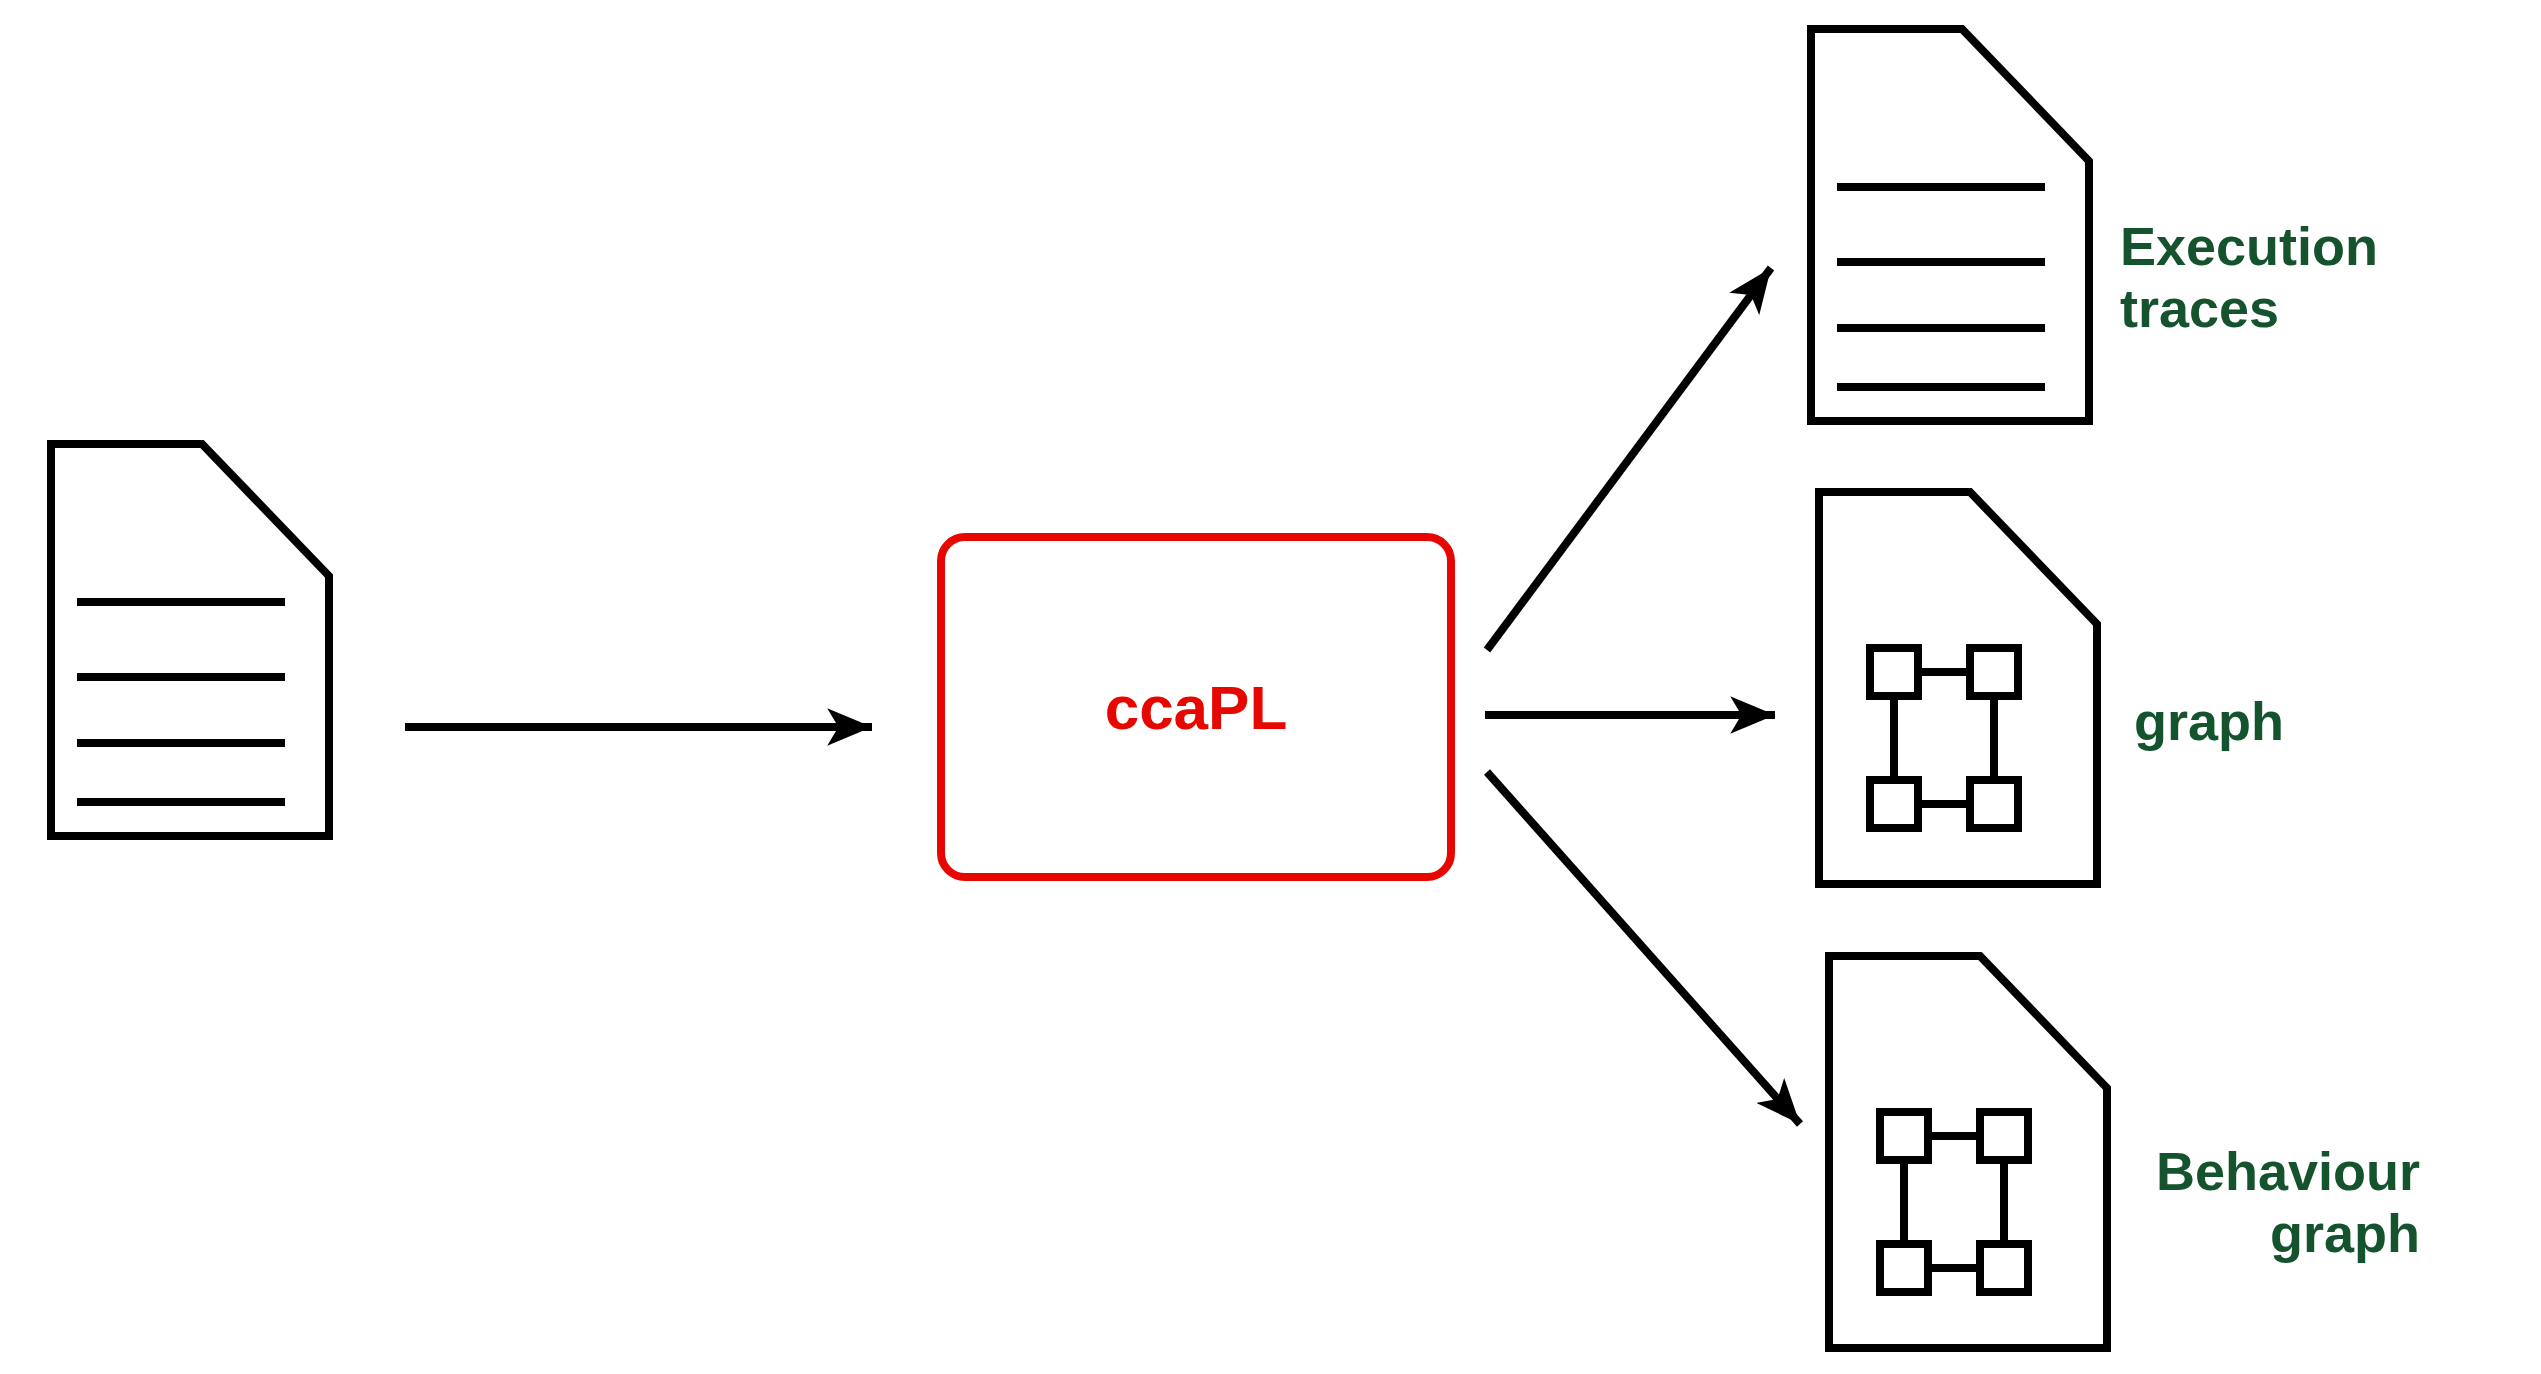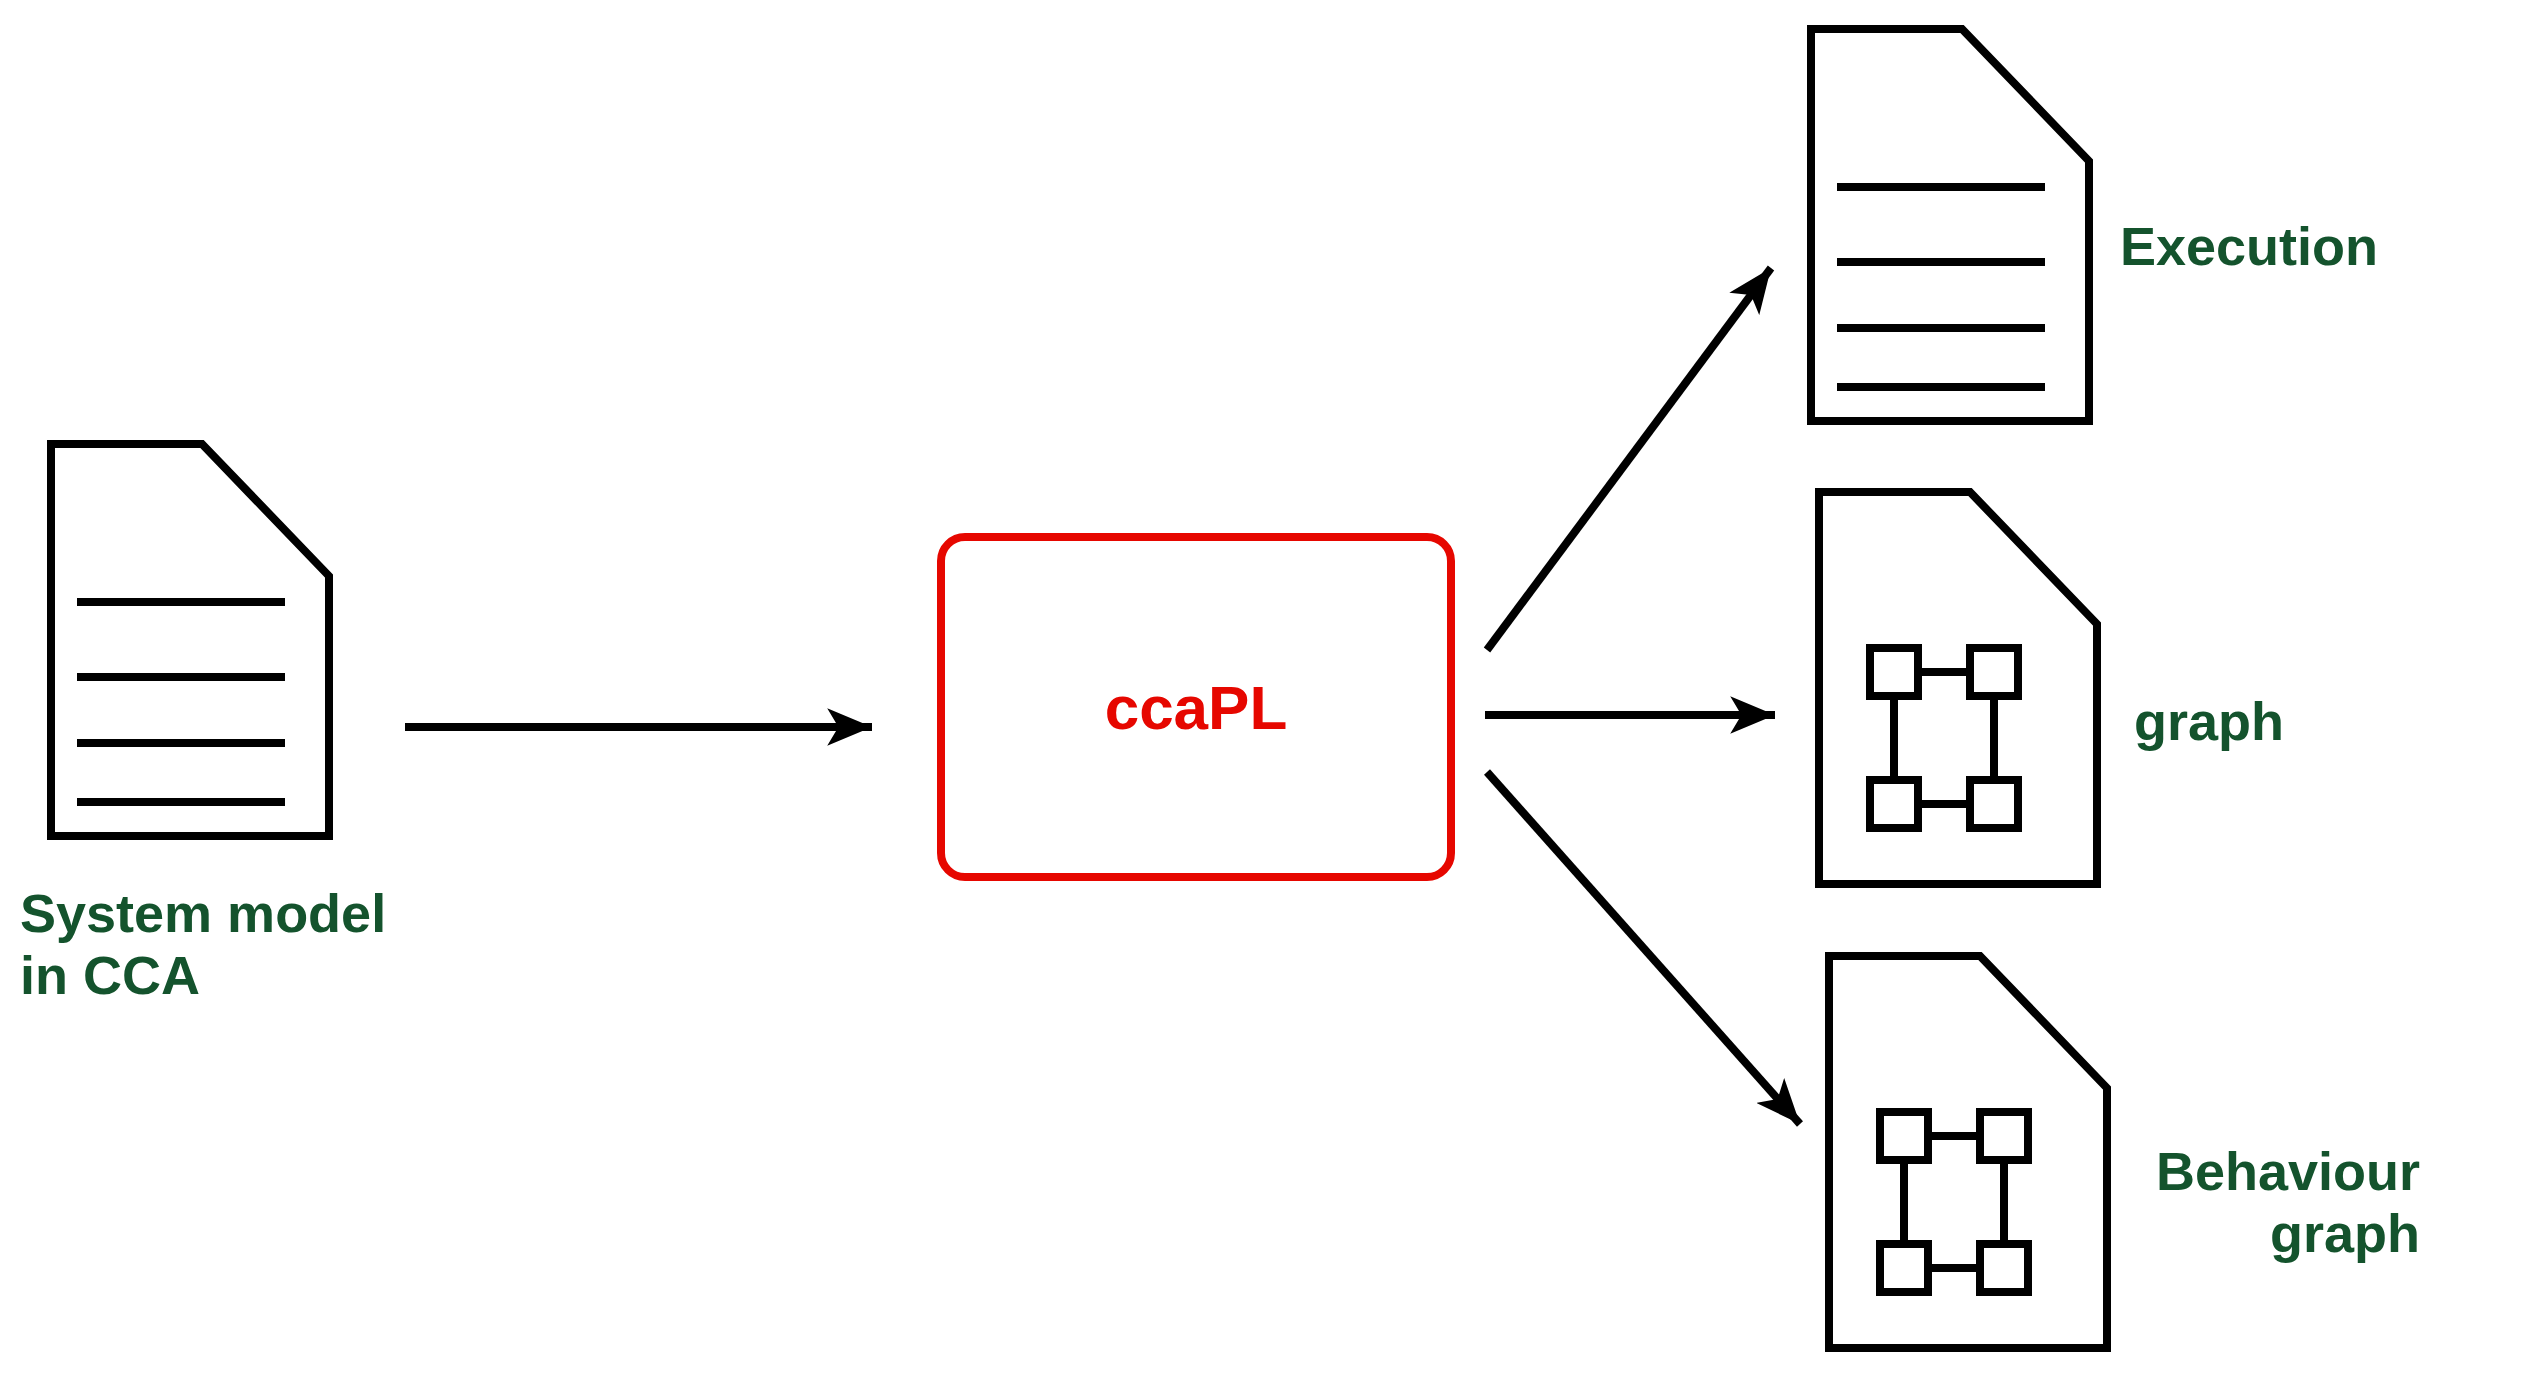--- a/index.html
+++ b/index.html
@@ -98,27 +98,24 @@
     <rect x="941" y="537" width="510" height="340" rx="24" ry="24" fill="#ffffff" stroke="#e60700" stroke-width="8"></rect>
 
     <line x1="405" y1="727" x2="872" y2="727" stroke="#000000" stroke-width="8" marker-end="url(#arrowhead)"></line>
     <line x1="1487" y1="650" x2="1771" y2="268" stroke="#000000" stroke-width="8" marker-end="url(#arrowhead)"></line>
     <line x1="1485" y1="715" x2="1775" y2="715" stroke="#000000" stroke-width="8" marker-end="url(#arrowhead)"></line>
     <line x1="1487" y1="772" x2="1800" y2="1124" stroke="#000000" stroke-width="8" marker-end="url(#arrowhead)"></line>
   </svg>
 
   <div class="process-box-label">ccaPL</div>
 
-  <div class="lbl lbl-system">
-    <div>System model</div>
-    <div>in CCA</div>
-  </div>
 
   <div class="lbl lbl-exec">
     <div>Execution</div>
+    <div>traces</div>
   </div>
 
   <div class="lbl lbl-comm">
     <div>graph</div>
   </div>
 
   <div class="lbl lbl-behav">
     <div>Behaviour</div>
     <div>graph</div>
   </div>

